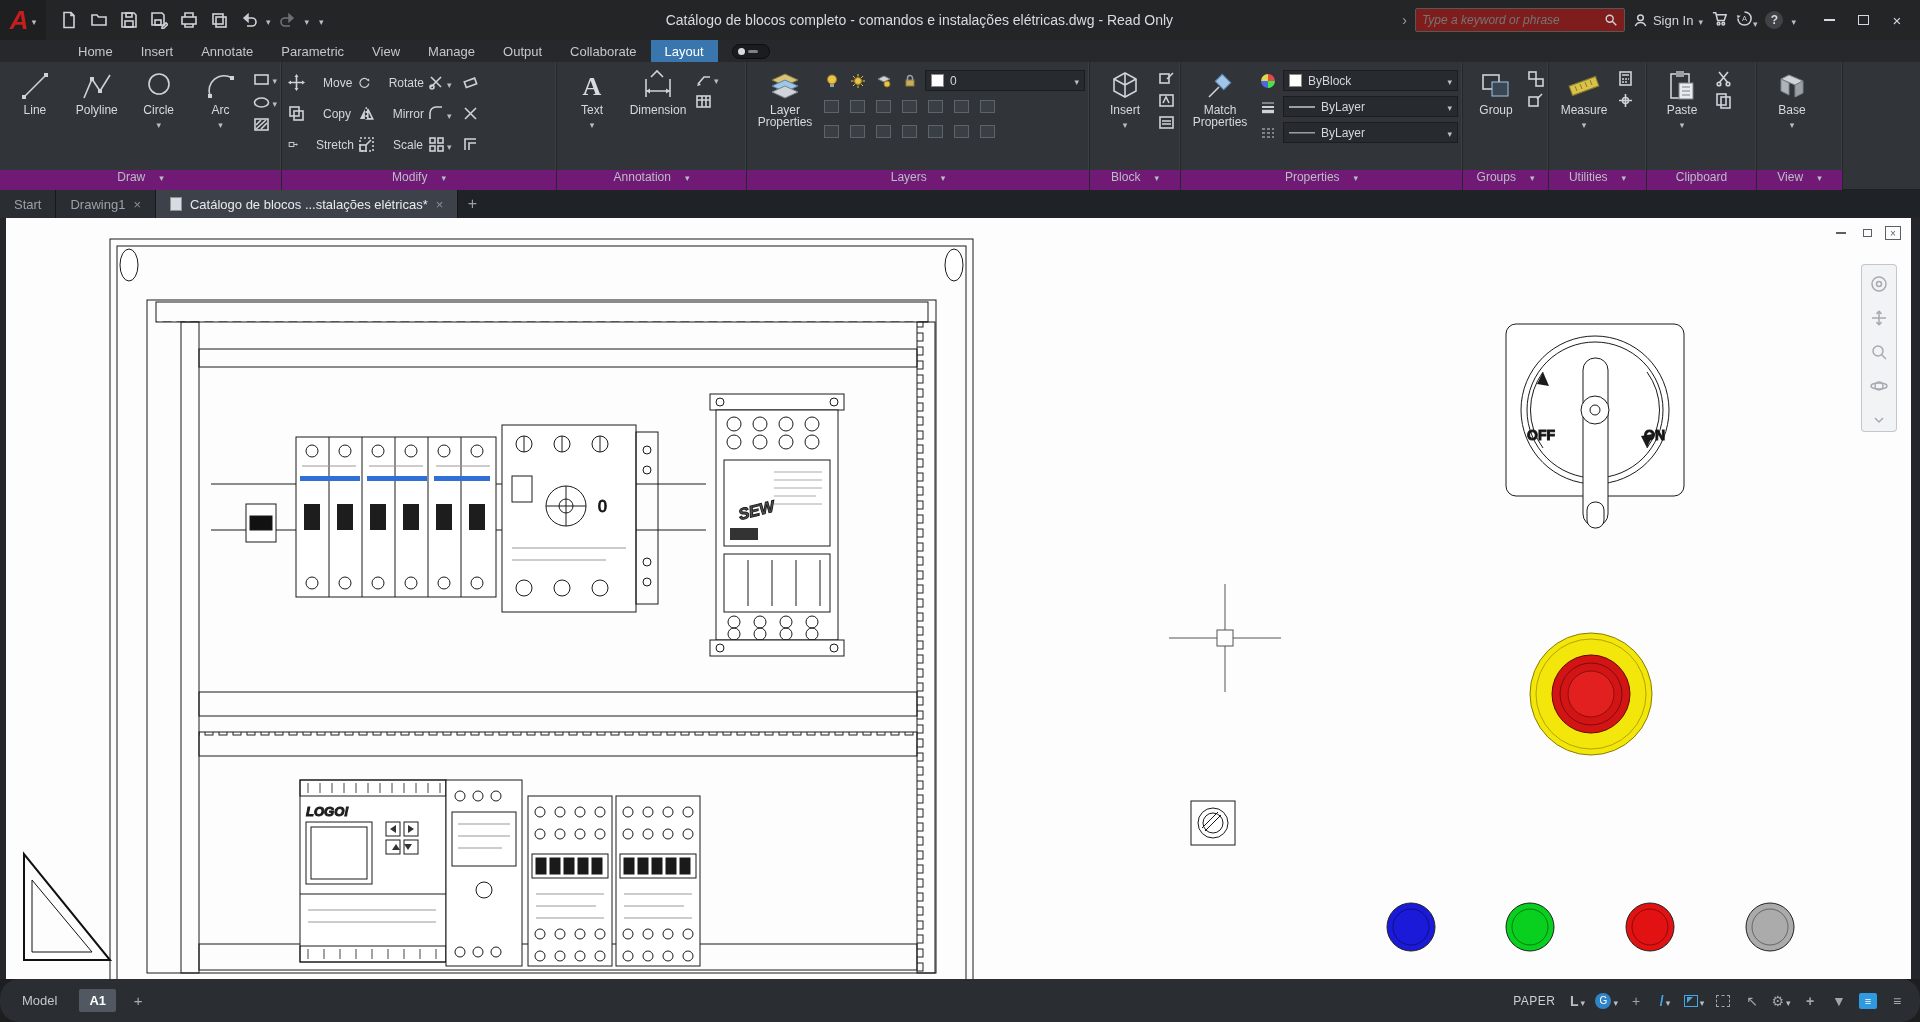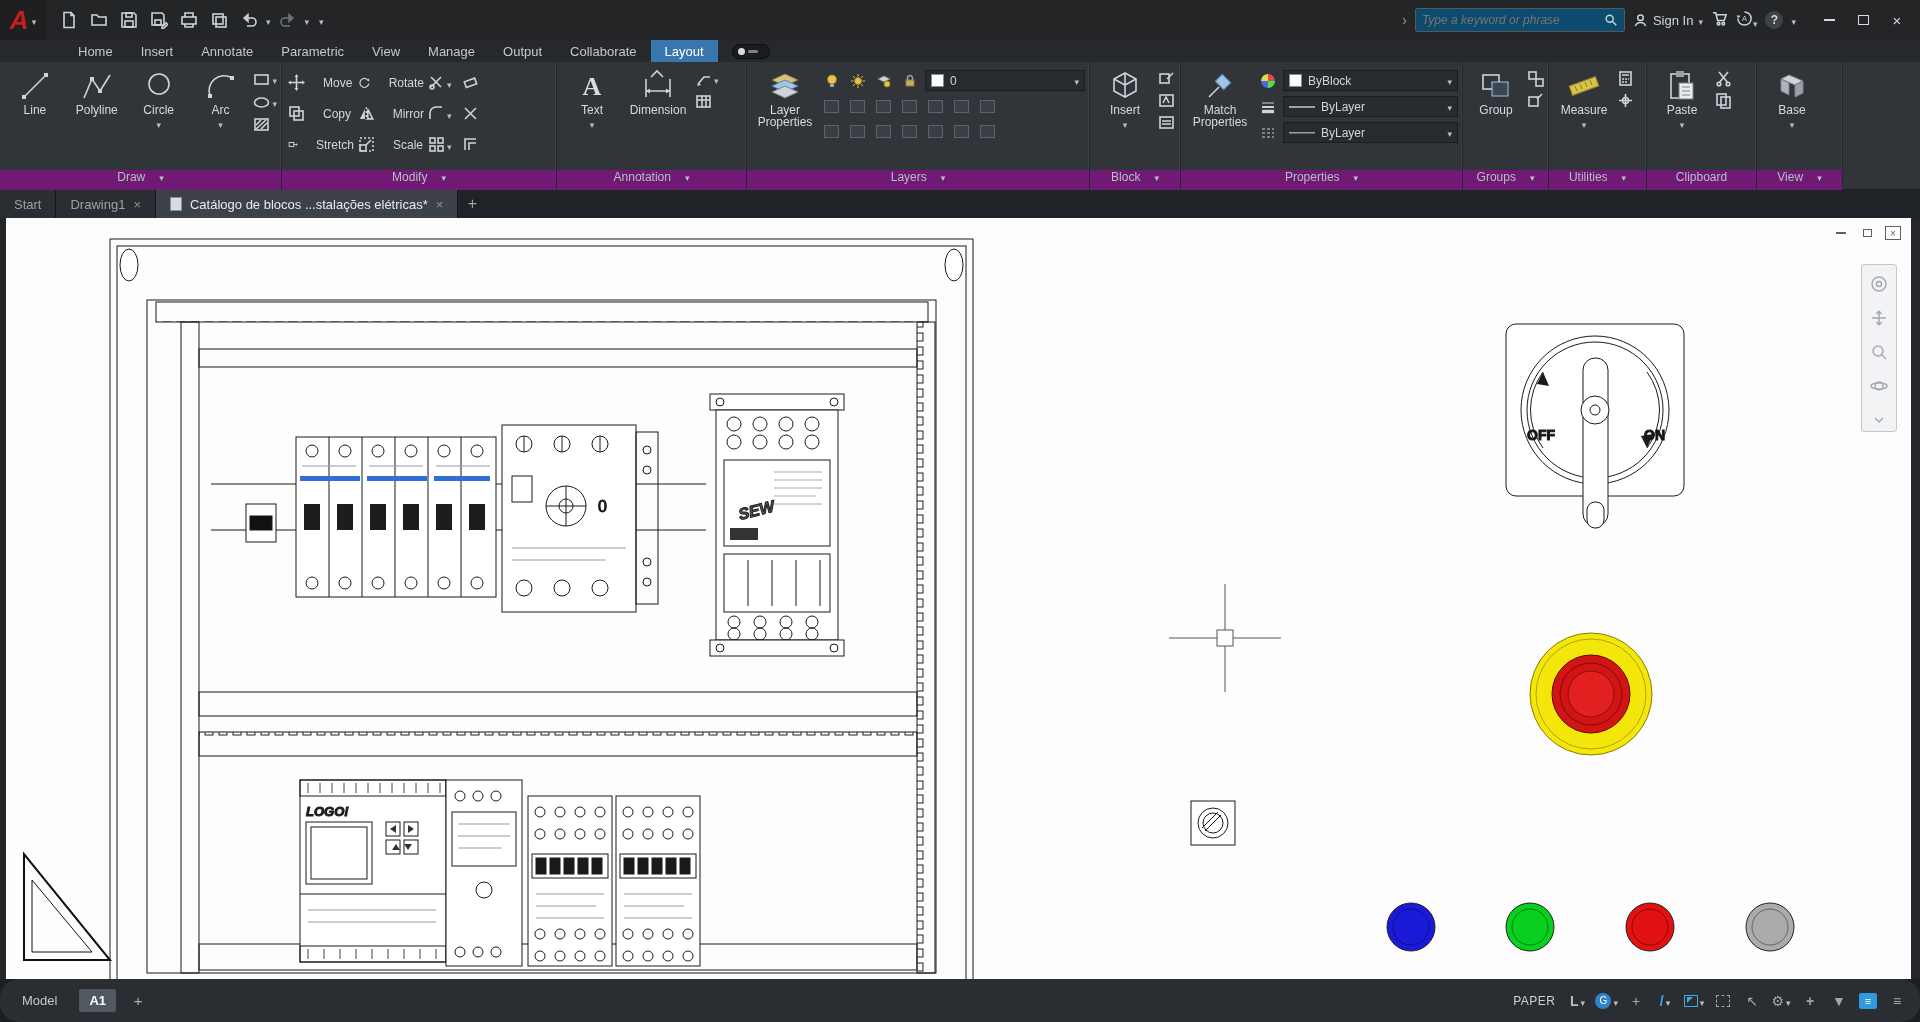--- a/index.html
+++ b/index.html
@@ -10,21 +10,21 @@
   .titlebar { position:absolute; left:0; top:0; width:1920px; height:40px; background:#232527; display:flex; align-items:center; color:#c9ced4; }
   .acad-logo { width:46px; height:40px; display:flex; align-items:center; justify-content:center; gap:3px; background:#1d1f21; cursor:pointer; }
   .acad-logo .a { font-size:26px; font-weight:bold; color:#c61d1d; font-style:italic; line-height:1; }
   .qat { display:flex; align-items:center; gap:4px; margin-left:10px; }
   .qbtn { width:26px; height:26px; display:flex; align-items:center; justify-content:center; border-radius:2px; }
   .qbtn svg { width:18px; height:18px; stroke:#c6cbd1; fill:none; stroke-width:1.5; }
   .caret::after { content:"▾"; font-size:9px; color:#b9bec4; line-height:1; }
   .tb-title { position:absolute; left:50%; transform:translateX(-58%); top:0; height:40px; display:flex; align-items:center; font-size:14px; color:#d8dce0; white-space:nowrap; }
   .tb-right { margin-left:auto; display:flex; align-items:center; gap:8px; padding-right:6px; }
   .search-chev { color:#9aa0a6; font-size:14px; }
-  .searchbox { width:210px; height:24px; background:#0c4a6e; border:1px solid #55585b; border-radius:2px; display:flex; align-items:center; padding:0 6px; gap:6px; }
+  .searchbox { width:210px; height:24px; background:#7f1d1d; border:1px solid #55585b; border-radius:2px; display:flex; align-items:center; padding:0 6px; gap:6px; }
   .searchbox input { flex:1; background:transparent; border:none; outline:none; color:#a9aeb4; font-style:italic; font-size:12px; font-family:"Liberation Sans",sans-serif; }
   .signin { display:flex; align-items:center; gap:5px; font-size:13px; color:#d0d4d9; }
   .winbtns { display:flex; align-items:center; margin-left:8px; }
   .winbtn { width:34px; height:40px; display:flex; align-items:center; justify-content:center; color:#d6dade; font-size:15px; }
   .wb-min i { display:block; width:11px; height:2px; background:#d6dade; }
   .wb-max i { display:block; width:11px; height:10px; border:1.5px solid #d6dade; }
 
   
   .tabrow { position:absolute; left:0; top:40px; width:1920px; height:22px; background:#26282b; display:flex; align-items:stretch; padding-left:64px; }
   .rtab { display:flex; align-items:center; padding:0 14px; color:#c3c8cd; font-size:13px; cursor:pointer; }
@@ -149,20 +149,21 @@
       <span class="caret"></span>
       <span class="qbtn">
           <svg viewBox="0 0 18 18" opacity="0.45">
             <path class="stk" d="M14 7H6a4 4 0 0 0 0 8h5"></path>
             <path d="M14 7l-4-3.5v7z" fill="#c6cbd1"></path>
           </svg>
         </span>
       <span class="caret"></span>
       <span class="caret" style="margin-left:6px;"></span>
     </div>
+    <div class="tb-title">Catálogo de blocos completo - comandos e instalações elétricas.dwg - Read Only</div>
     <div class="tb-right">
       <span class="search-chev">›</span>
       <div class="searchbox">
         <input placeholder="Type a keyword or phrase" style="">
         <svg viewBox="0 0 16 16" width="14" height="14">
             <circle cx="6.5" cy="6.5" r="4" class="stk"></circle>
             <path class="stk" d="M9.5 9.5L14 14"></path>
           </svg>
       </div>
       <div class="signin">

